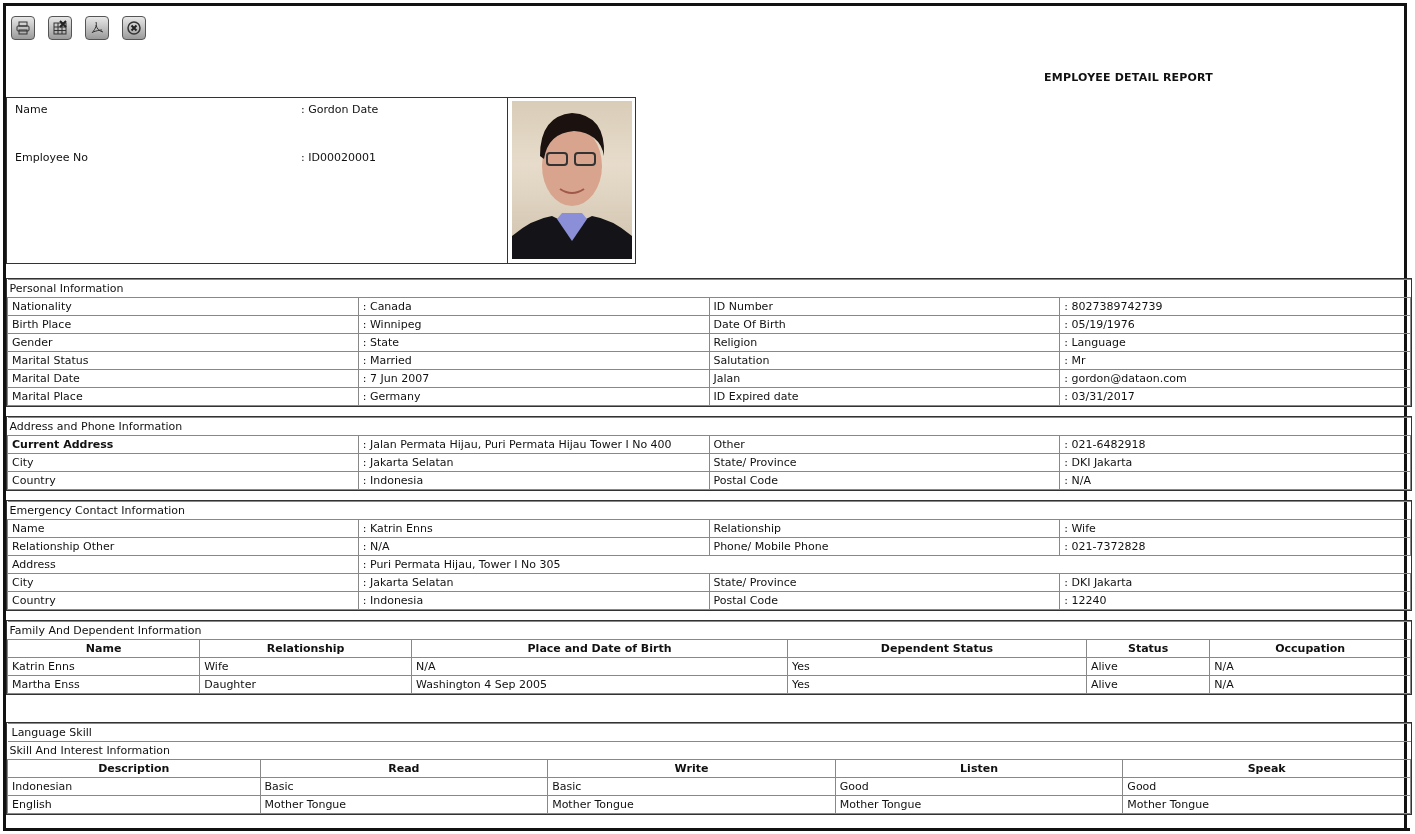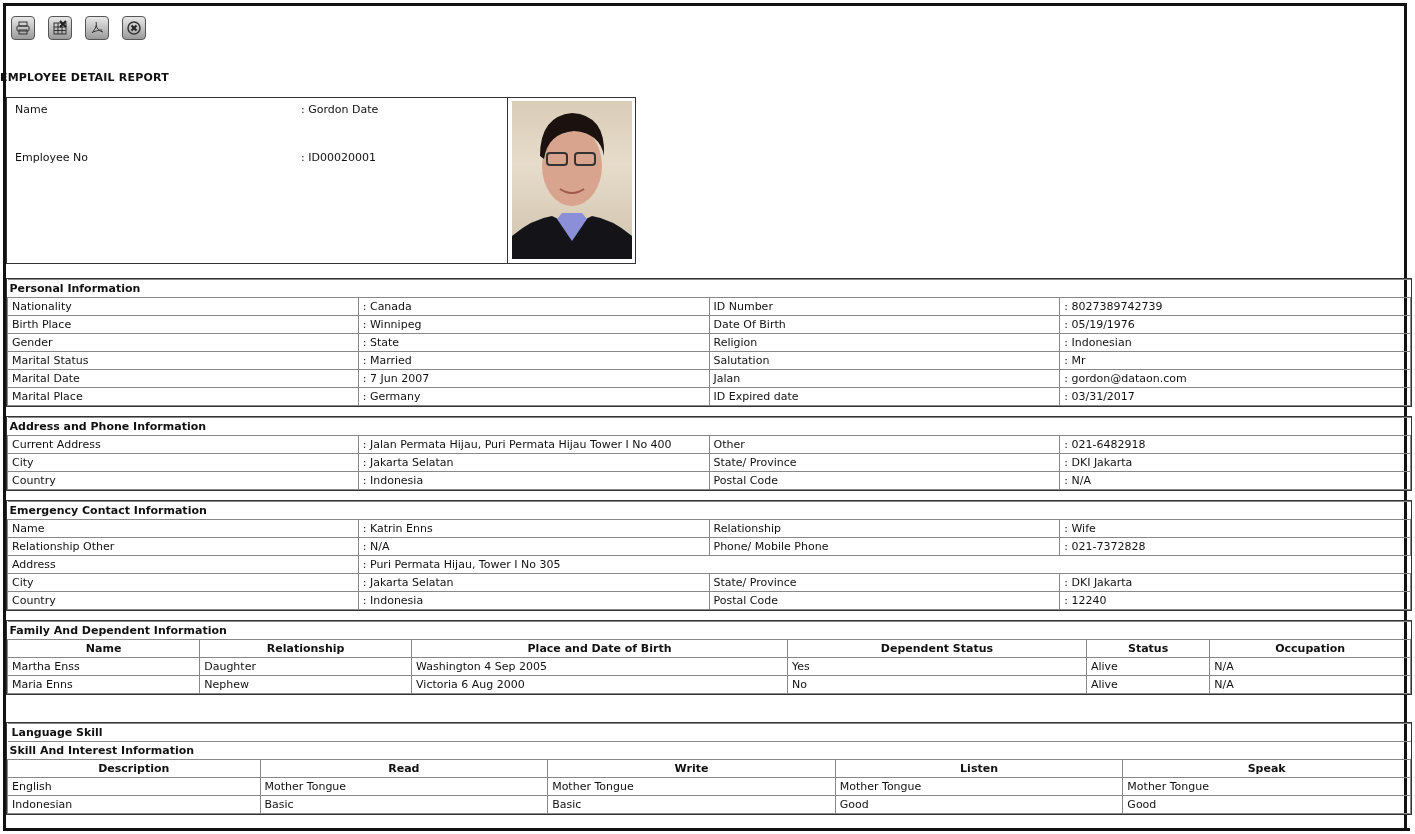--- a/index.html
+++ b/index.html
@@ -5,38 +5,38 @@
   html, body { margin:0; padding:0; background:#fff; }
   body { width:1415px; height:834px; overflow:hidden; position:relative;
          font-family:"DejaVu Sans", sans-serif; font-size:11px; color:#111; }
   .frame { position:absolute; left:3px; top:3px; width:1404px; height:826px;
            border:3px solid #111; border-bottom:none; box-sizing:border-box; }
   .toolbar { position:absolute; left:11px; top:16px; display:flex; gap:13px; }
   .tbtn { width:24px; height:24px; border:1px solid #555; border-radius:4px;
           background:linear-gradient(#e8e8e8,#9a9a9a); box-sizing:border-box;
           display:flex; align-items:center; justify-content:center; cursor:pointer; }
   .tbtn svg { width:16px; height:16px; }
-  .title { position:absolute; left:0; width:1213px; top:71px; text-align:left;
+  .title { position:absolute; left:0; width:1213px; top:71px; text-align:right;
            font-weight:bold; font-size:11px; letter-spacing:0.2px; }
   .hdr { position:absolute; left:6px; top:97px; width:630px; height:167px;
          border:1px solid #333; box-sizing:border-box; }
   .hdr .lbl { position:absolute; left:8px; }
   .hdr .val { position:absolute; left:294px; }
   .photo-cell { position:absolute; left:500px; top:0; width:129px; height:165px;
                 border-left:1px solid #333; }
   .photo { position:absolute; left:4px; top:3px; width:120px; height:158px;
            background:linear-gradient(180deg,#d9cdb8 0%,#e7dccb 40%,#cfc2ad 100%); overflow:hidden; }
   .sec { position:absolute; left:6px; width:1406px; border:1px solid #333;
          border-collapse:collapse; box-sizing:border-box; }
   table { border-collapse:collapse; width:100%; table-layout:fixed; }
   td, th { border:1px solid #888; height:17px; padding:0 4px; font-size:11px;
            white-space:nowrap; overflow:hidden; }
   th { font-weight:bold; text-align:center; }
-  .sechead td { font-weight:bold; padding-left:2px; border-left:none; border-right:none;margin-top:20px; }
-  .b { font-weight:normal; }
+  .sechead td { font-weight:normal; padding-left:2px; border-left:none; border-right:none;margin-top:20px; }
+  .b { font-weight:bold; }
 </style>
 </head>
 <body>
 
 <div class="frame"></div>
 
 <div class="toolbar">
   <div class="tbtn">
     <svg viewBox="0 0 16 16">
         <rect x="4" y="2" width="8" height="4" fill="none" stroke="#333"></rect>
@@ -107,21 +107,21 @@
     <tr>
           <td>Birth Place</td>
           <td>: Winnipeg</td>
           <td>Date Of Birth</td>
           <td>: 05/19/1976</td>
         </tr>
     <tr>
           <td>Gender</td>
           <td>: State</td>
           <td>Religion</td>
-          <td>: Indonesian</td>
+          <td>: Language</td>
         </tr>
     <tr>
           <td>Marital Status</td>
           <td>: Married</td>
           <td>Salutation</td>
           <td>: Mr</td>
         </tr>
     <tr>
           <td>Marital Date</td>
           <td>: 7 Jun 2007</td>
@@ -232,35 +232,35 @@
         </tr>
     <tr>
           <th>Name</th>
           <th>Relationship</th>
           <th>Place and Date of Birth</th>
           <th>Dependent Status</th>
           <th>Status</th>
           <th>Occupation</th>
         </tr>
     <tr>
+          <td>Katrin Enns</td>
+          <td>Wife</td>
+          <td>N/A</td>
+          <td>Yes</td>
+          <td>Alive</td>
+          <td>N/A</td>
+        </tr>
+    <tr>
           <td>Martha Enss</td>
           <td>Daughter</td>
           <td>Washington 4 Sep 2005</td>
           <td>Yes</td>
           <td>Alive</td>
           <td>N/A</td>
         </tr>
-    <tr>
-          <td>Maria Enns</td>
-          <td>Nephew</td>
-          <td>Victoria 6 Aug 2000</td>
-          <td>No</td>
-          <td>Alive</td>
-          <td>N/A</td>
-        </tr>
   </tbody>
     </table>
 </div>
 
 <div class="sec" style="top:722px">
   <table>
     <colgroup>
         <col style="width:18%">
         <col style="width:20.5%">
         <col style="width:20.5%">
@@ -275,30 +275,30 @@
           <td colspan="5">Skill And Interest Information</td>
         </tr>
     <tr>
           <th>Description</th>
           <th>Read</th>
           <th>Write</th>
           <th>Listen</th>
           <th>Speak</th>
         </tr>
     <tr>
+          <td>Indonesian</td>
+          <td>Basic</td>
+          <td>Basic</td>
+          <td>Good</td>
+          <td>Good</td>
+        </tr>
+    <tr>
           <td>English</td>
           <td>Mother Tongue</td>
           <td>Mother Tongue</td>
           <td>Mother Tongue</td>
           <td>Mother Tongue</td>
         </tr>
-    <tr>
-          <td>Indonesian</td>
-          <td>Basic</td>
-          <td>Basic</td>
-          <td>Good</td>
-          <td>Good</td>
-        </tr>
   </tbody>
     </table>
 </div>
 
 <div style="position:absolute;left:3px;top:828px;width:1407px;height:3px;background:#111"></div>
 
 </body></html>

